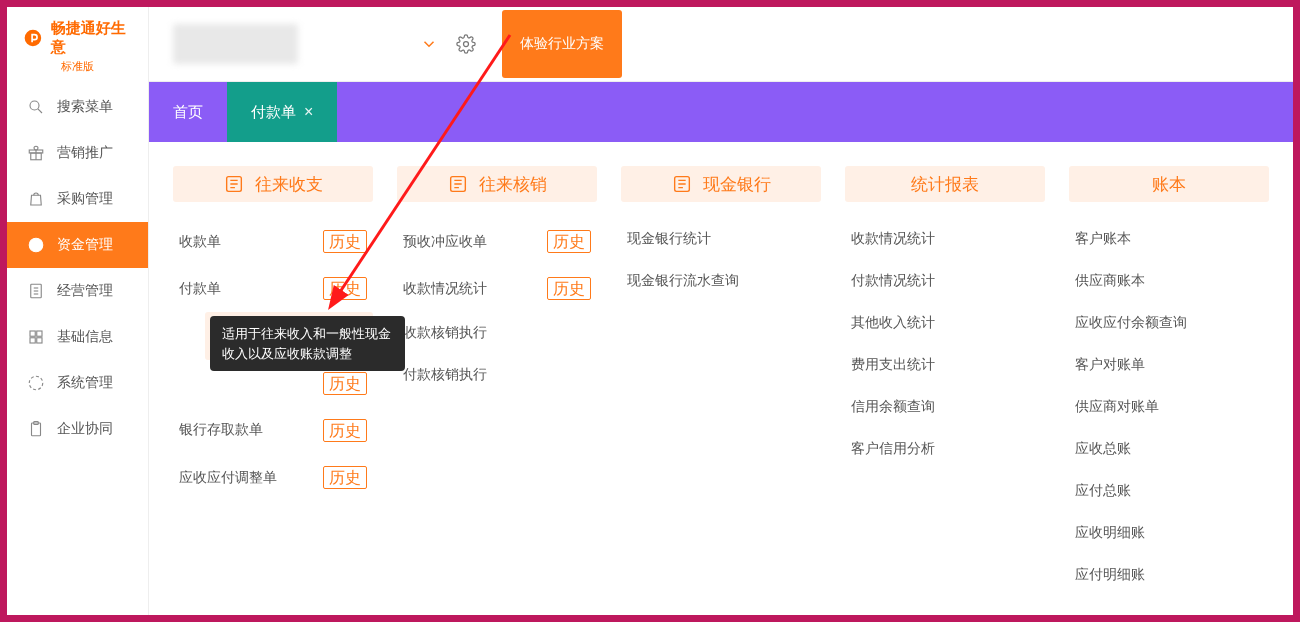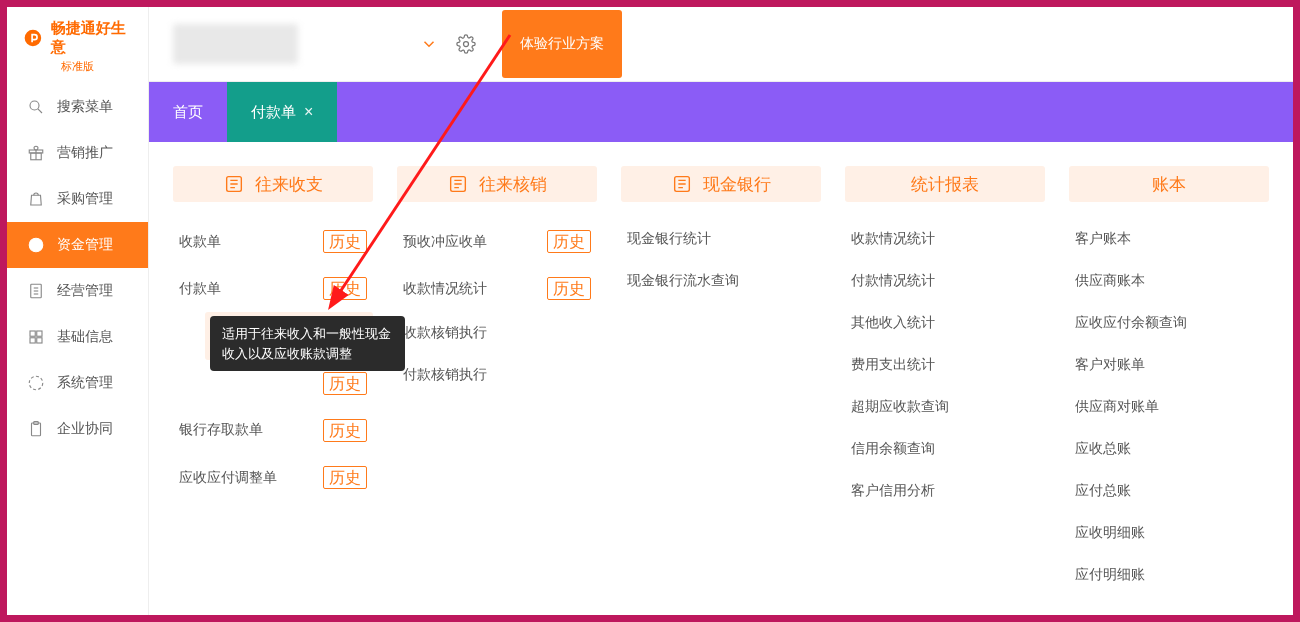--- a/index.html
+++ b/index.html
@@ -235,23 +235,20 @@
             <div class="item-row ">
               <span class="item-label">付款情况统计</span>
             </div>
             <div class="item-row ">
               <span class="item-label">其他收入统计</span>
             </div>
             <div class="item-row ">
               <span class="item-label">费用支出统计</span>
             </div>
             <div class="item-row ">
-              <span class="item-label">超期应收款查询</span>
-            </div>
-            <div class="item-row ">
               <span class="item-label">信用余额查询</span>
             </div>
             <div class="item-row ">
               <span class="item-label">客户信用分析</span>
             </div>
           </div>
           <div class="col">
             <div class="cat-head no-icon">
               <span>账本</span>
             </div>

